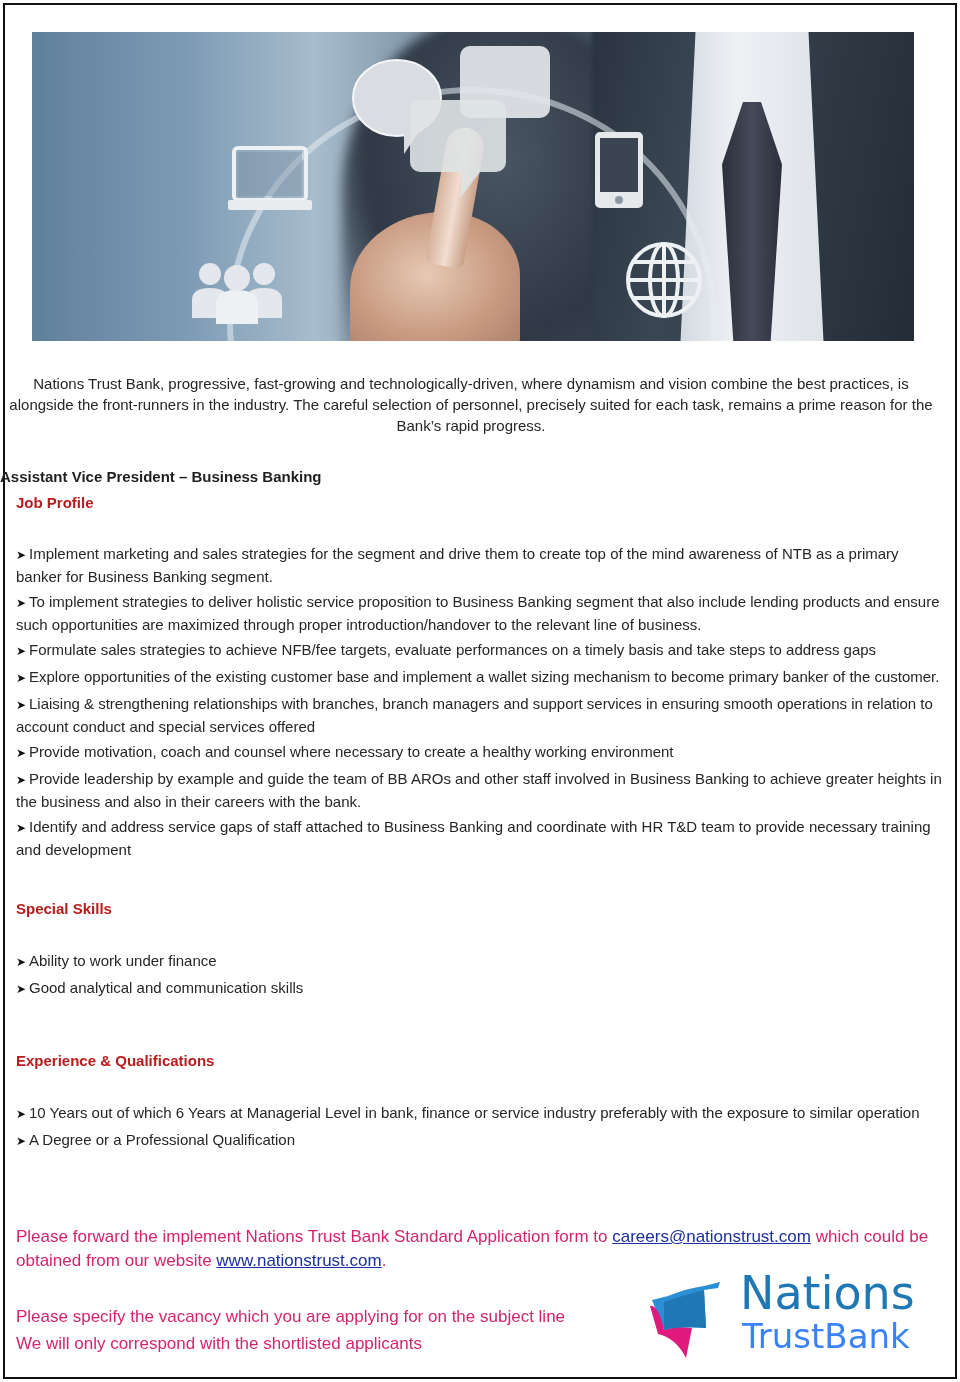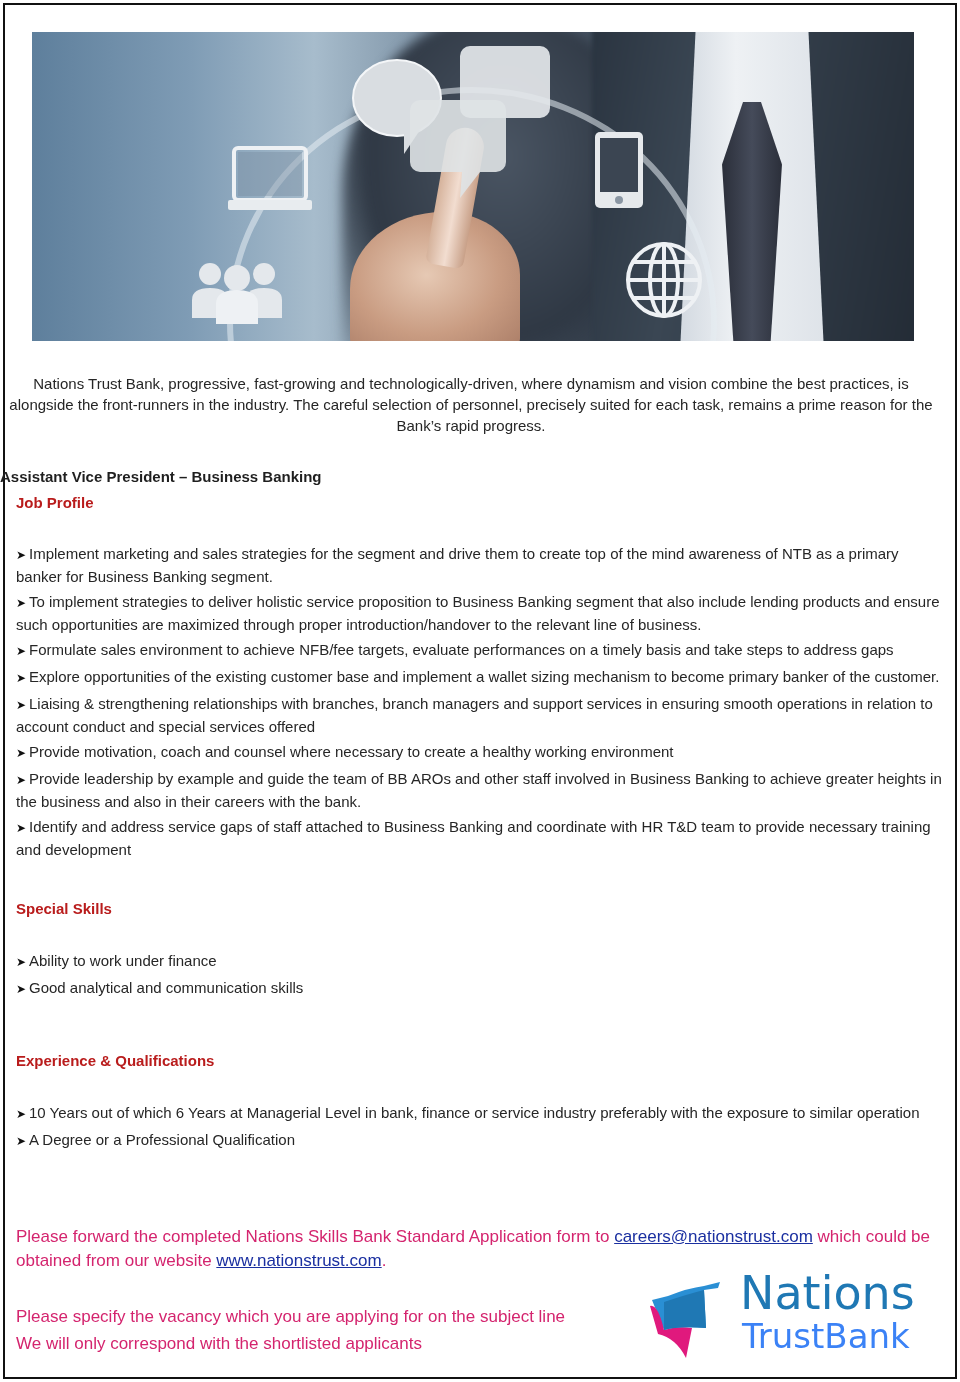--- a/index.html
+++ b/index.html
@@ -155,42 +155,42 @@
 </div>
 
 <p class="intro">Nations Trust Bank, progressive, fast-growing and technologically-driven, where dynamism and vision combine the best practices, is alongside the front-runners in the industry. The careful selection of personnel, precisely suited for each task, remains a prime reason for the Bank’s rapid progress.</p>
 
 <h1 class="job-title">Assistant Vice President – Business Banking</h1>
 
 <h2 class="section-heading" style="top:494px;">Job Profile</h2>
 <ul class="bullets" style="top:543px;">
   <li><span class="arrow">➤</span><span>Implement marketing and sales strategies for the segment and drive them to create top of the mind awareness of NTB as a primary banker for Business Banking segment.</span></li>
   <li><span class="arrow">➤</span><span>To implement strategies to deliver holistic service proposition to Business Banking segment that also include lending products and ensure such opportunities are maximized through proper introduction/handover to the relevant line of business.</span></li>
-  <li><span class="arrow">➤</span><span>Formulate sales environment to achieve NFB/fee targets, evaluate performances on a timely basis and take steps to address gaps</span></li>
+  <li><span class="arrow">➤</span><span>Formulate sales strategies to achieve NFB/fee targets, evaluate performances on a timely basis and take steps to address gaps</span></li>
   <li><span class="arrow">➤</span><span>Explore opportunities of the existing customer base and implement a wallet sizing mechanism to become primary banker of the customer.</span></li>
   <li><span class="arrow">➤</span><span>Liaising &amp; strengthening relationships with branches, branch managers and support services in ensuring smooth operations in relation to account conduct and special services offered</span></li>
   <li><span class="arrow">➤</span><span>Provide motivation, coach and counsel where necessary to create a healthy working environment</span></li>
   <li><span class="arrow">➤</span><span>Provide leadership by example and guide the team of BB AROs and other staff involved in Business Banking to achieve greater heights in the business and also in their careers with the bank.</span></li>
   <li><span class="arrow">➤</span><span>Identify and address service gaps of staff attached to Business Banking and coordinate with HR T&amp;D team to provide necessary training and development</span></li>
 </ul>
 
 <h2 class="section-heading" style="top:900px;">Special Skills</h2>
 <ul class="bullets" style="top:950px;">
   <li><span class="arrow">➤</span><span>Ability to work under finance</span></li>
   <li><span class="arrow">➤</span><span>Good analytical and communication skills</span></li>
 </ul>
 
 <h2 class="section-heading" style="top:1052px;">Experience &amp; Qualifications</h2>
 <ul class="bullets" style="top:1102px;">
   <li><span class="arrow">➤</span><span>10 Years out of which 6 Years at Managerial Level in bank, finance or service industry preferably with the exposure to similar operation</span></li>
   <li><span class="arrow">➤</span><span>A Degree or a Professional Qualification</span></li>
 </ul>
 
 <p class="apply">
-  <span>Please forward the completed Nations Skills Bank Standard Application form to </span><a>careers@nationstrust.com</a><span> which could be obtained from our website </span><a>www.nationstrust.com</a><span>.</span>
+  <span>Please forward the implement Nations Trust Bank Standard Application form to </span><a>careers@nationstrust.com</a><span> which could be obtained from our website </span><a>www.nationstrust.com</a><span>.</span>
 </p>
 <p class="note" style="top:1305px;">Please specify the vacancy which you are applying for on the subject line</p>
 <p class="note" style="top:1332px;">We will only correspond with the shortlisted applicants</p>
 
 <div class="logo">
   <svg width="80" height="80" viewBox="0 0 80 80">
     <path d="M4 22 L20 18 Q40 10 56 8 L72 4 L70 10 L56 12 L58 50 Q30 48 16 52 Z" fill="#2a8fd4"></path>
     <path d="M2 28 Q10 26 16 52 Q28 48 44 50 L38 80 Q28 60 10 56 Z" fill="#e0197d"></path>
     <path d="M16 24 Q40 16 56 12 L58 50 Q30 48 16 52 Z" fill="#1f78b4"></path>
   </svg>

